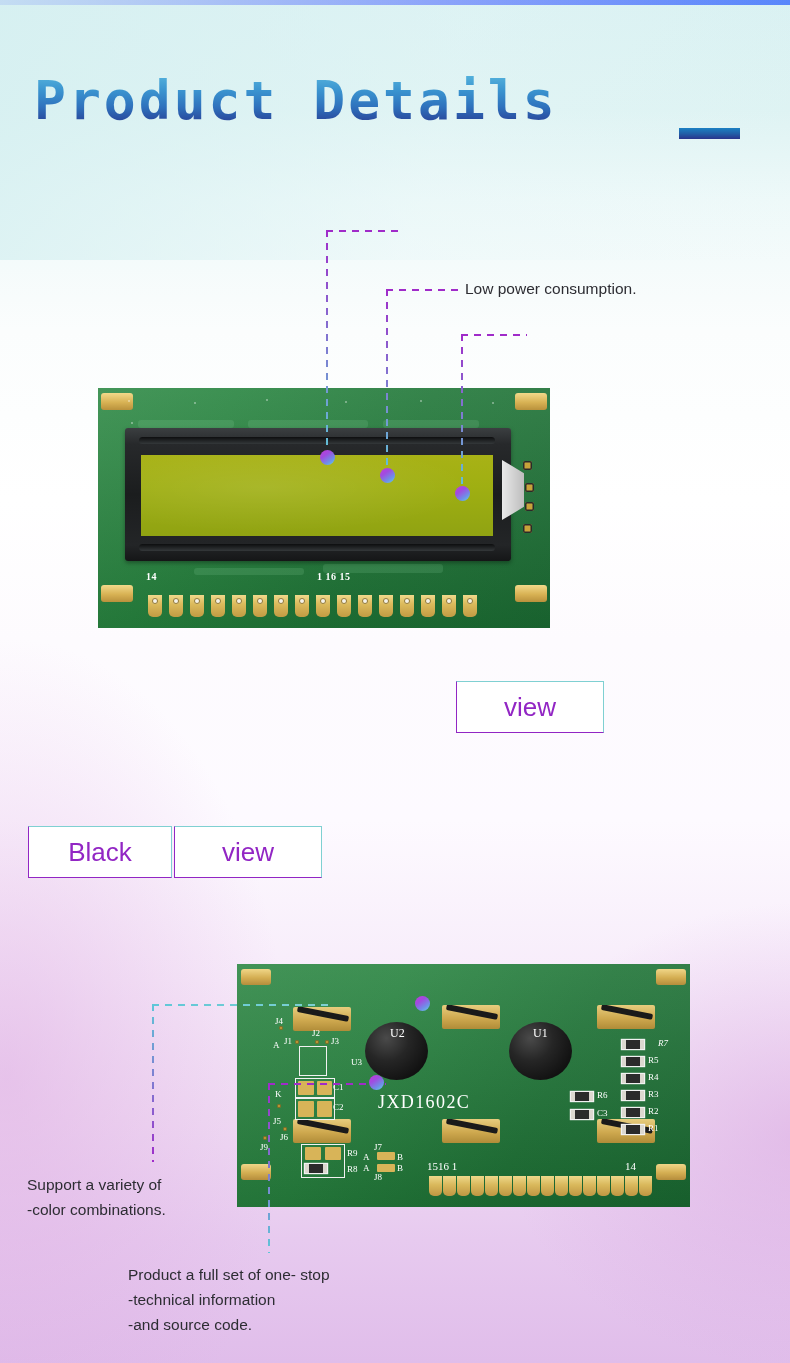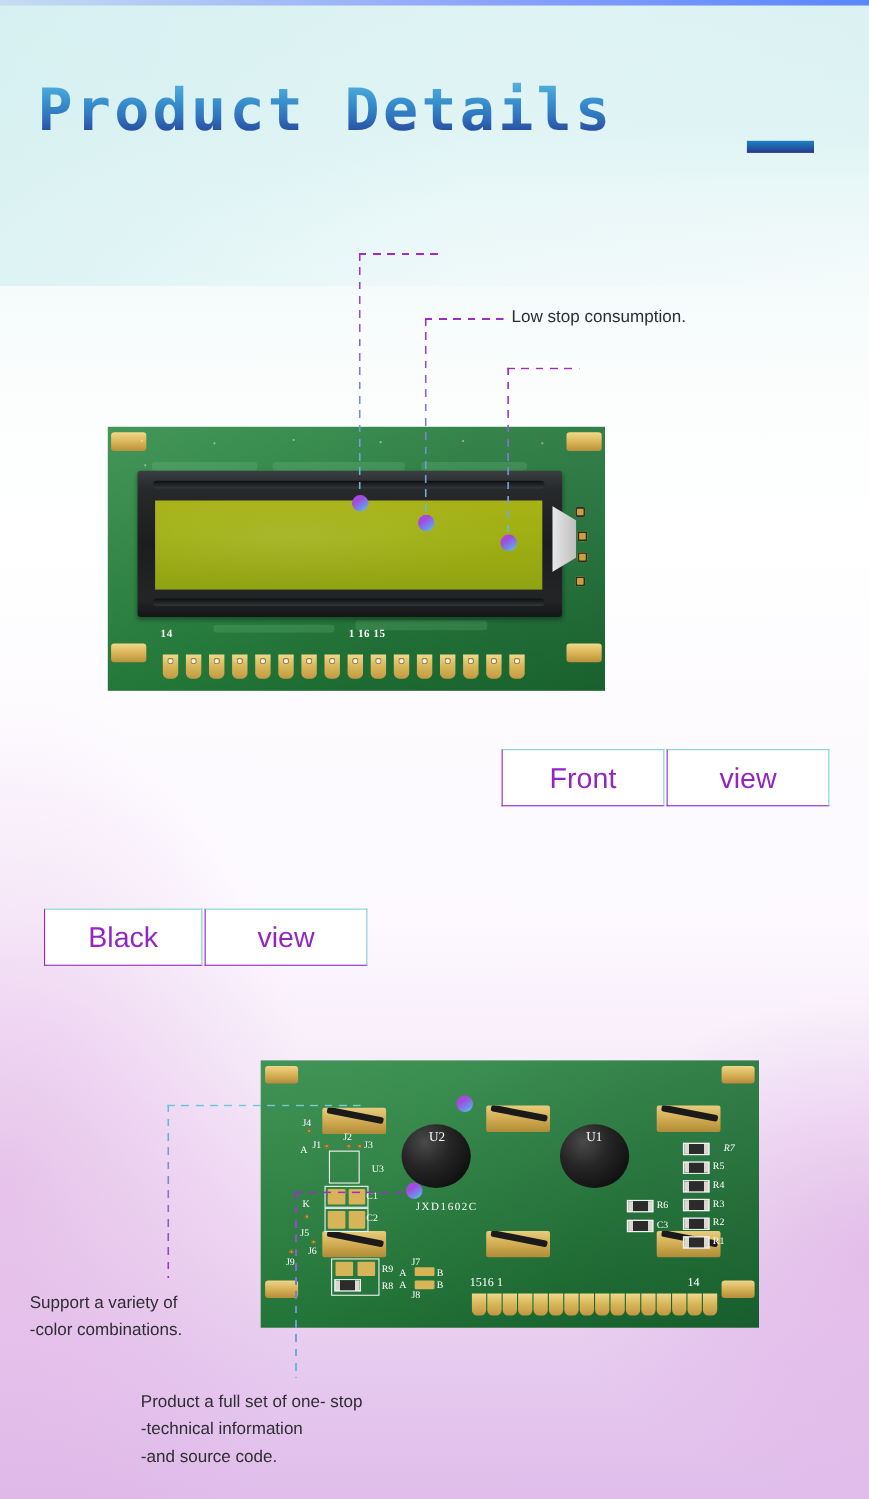--- a/index.html
+++ b/index.html
@@ -105,21 +105,21 @@
     border-top:1.6px solid #7fd0d2;
     border-right:1.6px solid #7fd0d2;
     border-bottom:1.8px solid #9226c4;
     border-left:1.8px solid #9226c4;
     color:#9226c4; font-size:26px;
     display:flex; align-items:center; justify-content:center;
   }
   #labelbox-front { left:456px; top:681px; }
   #labelbox-front .cell:nth-child(1){ width:148px; height:52px; }
   #labelbox-front .cell:nth-child(2){ width:148px; height:52px; margin-left:2px; }
-  #labelbox-back { left:40px; top:826px; }
+  #labelbox-back { left:28px; top:826px; }
   #labelbox-back .cell:nth-child(1){ width:144px; height:52px; }
   #labelbox-back .cell:nth-child(2){ width:148px; height:52px; margin-left:2px; }
 
   
   #front-view {
     position:absolute; left:98px; top:388px; width:452px; height:240px;
     background:
       linear-gradient(to bottom, rgba(255,255,255,.10), rgba(0,0,0,.10)),
       linear-gradient(115deg,#2f8a46 0%,#27843f 25%,#1f7637 60%,#1b6c33 100%);
   }
@@ -205,21 +205,21 @@
     background:radial-gradient(ellipse at 34% 28%, #4a4a4a 0%, #262626 38%, #121212 75%, #0a0a0a 100%);
   }
   #cob-u2 { left:128px; top:58px; width:63px; height:58px; }
   #cob-u1 { left:272px; top:58px; width:63px; height:58px; }
   .silk-b {
     position:absolute; color:#ffffff; font-size:9px;
     font-family:"Liberation Serif", serif; white-space:nowrap;
   }
   #brand-silk {
     position:absolute; left:141px; top:128px;
-    color:#ffffff; font-size:10px; letter-spacing:1.4px;
+    color:#ffffff; font-size:18px; letter-spacing:1.4px;
     font-family:"Liberation Serif", serif;
   }
   
   .foot { position:absolute; border:1.2px solid #f2f2f2; }
   .smt-pad { position:absolute; background:#d8b458; border-radius:1px; }
   .res {
     position:absolute; width:22px; height:9px;
     background:linear-gradient(to right,#dcd8d0 0 4px,#2b2b2b 4px 18px,#dcd8d0 18px 22px);
     box-shadow:0 0 0 1.2px #f2f2f2;
   }
@@ -319,21 +319,21 @@
     <div class="cob" id="cob-u1"></div>
 
     <div class="silk-b" style="left:153px;top:62px; font-size:12px;">U2</div>
     <div class="silk-b" style="left:296px;top:62px; font-size:12px;">U1</div>
     <div id="brand-silk">JXD1602C</div>
 
     <div class="silk-b" style="left:38px; top:52px;">J4</div>
     <div class="silk-b" style="left:47px; top:72px;">J1</div>
     <div class="silk-b" style="left:75px; top:64px;">J2</div>
     <div class="silk-b" style="left:94px; top:72px;">J3</div>
-    <div class="silk-b" style="left:101px;top:93px;font-family:Liberation Serif, serif;">U3</div>
+    <div class="silk-b" style="left:114px;top:93px;font-family:Liberation Serif, serif;">U3</div>
     <div class="silk-b" style="left:96px; top:118px;">C1</div>
     <div class="silk-b" style="left:96px; top:138px;">C2</div>
     <div class="silk-b" style="left:36px; top:76px;">A</div>
     <div class="silk-b" style="left:38px; top:125px;">K</div>
     <div class="silk-b" style="left:36px; top:152px;">J5</div>
     <div class="silk-b" style="left:43px; top:168px;">J6</div>
     <div class="silk-b" style="left:23px; top:178px;">J9</div>
 
     <div class="foot" style="left:62px; top:82px;  width:28px;height:30px;"></div>
     <div class="foot" style="left:58px; top:114px; width:40px;height:20px;"></div>
@@ -416,29 +416,28 @@
   <div class="dot" style="left:455px;top:486px;"></div>
 
   <div class="leader lh" style="left:152px;top:1004px;width:176px;height:2px;--c1:#5fc7d8;--c2:#7fd0d2;"></div>
   <div class="leader lv" style="left:152px;top:1004px;width:2px;height:158px;--c1:#5fc7d8;--c2:#a02bc9;"></div>
 
   <div class="leader lh" style="left:268px;top:1083px;width:118px;height:2px;--c1:#a02bc9;--c2:#a02bc9;"></div>
   <div class="leader lv" style="left:268px;top:1083px;width:2px;height:170px;--c1:#a02bc9;--c2:#5fc7d8;"></div>
   <div class="dot" style="left:369px;top:1075px;"></div>
   <div class="dot" style="left:415px;top:996px;"></div>
 
-  <div class="callout" id="callout-2">Low stop consumption.</div>
+  <div class="callout" id="callout-2">Low power consumption.</div>
   <div class="callout" id="callout-4">Support a variety of
 -color combinations.</div>
   <div class="callout" id="callout-5">Product a full set of one- stop
 -technical information
 -and source code.</div>
 
   <div class="labelbox" id="labelbox-front">
-    <div class="cell">Front</div>
     <div class="cell">view</div>
   </div>
 
   <div class="labelbox" id="labelbox-back">
     <div class="cell">Black</div>
     <div class="cell">view</div>
   </div>
 
 </div>
 

